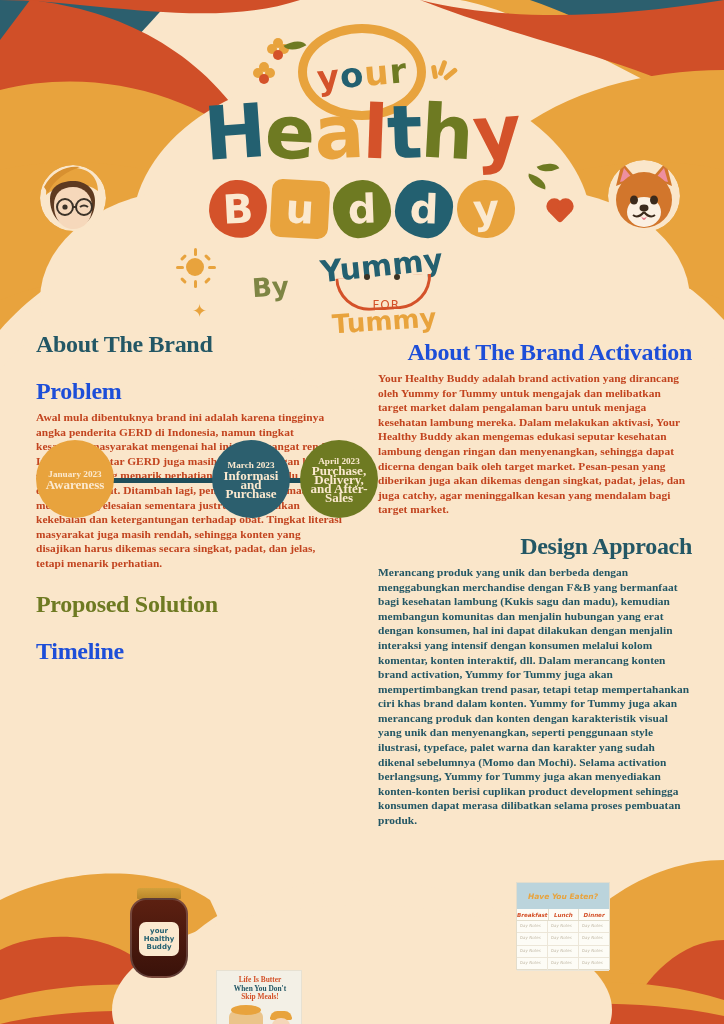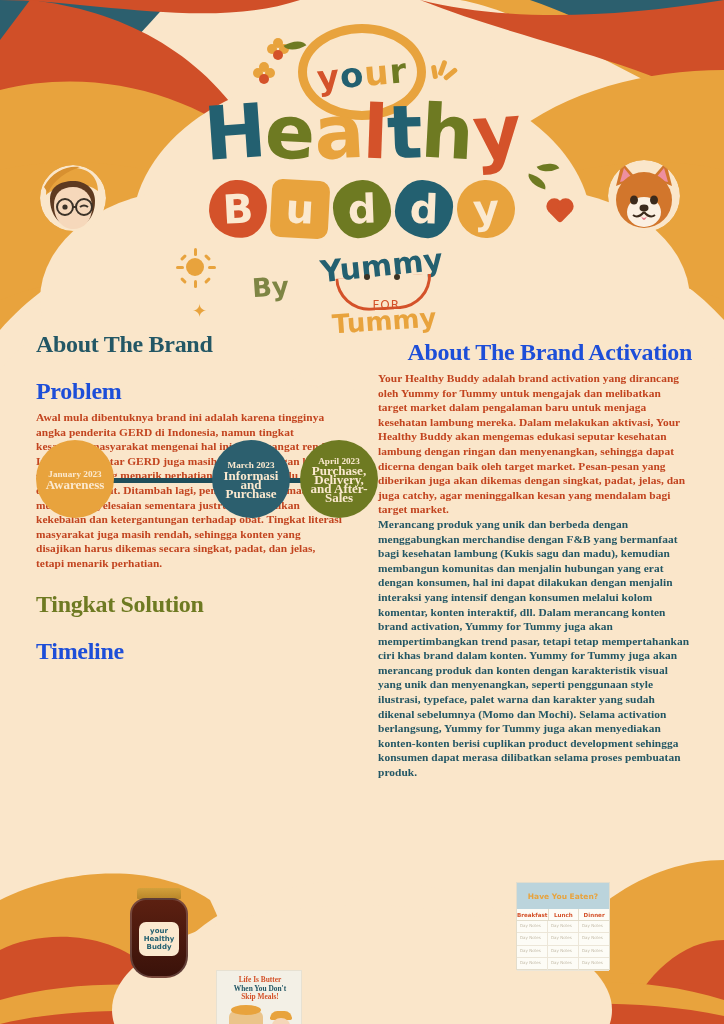--- a/index.html
+++ b/index.html
@@ -398,29 +398,30 @@
   </div>
 
   <div class="content">
 
     <div class="col-left">
       <h2 class="sec h-teal">About The Brand</h2>
 
       <h2 class="sec h-red gap-lg">Problem</h2>
       <p class="body t-red">Awal mula dibentuknya brand ini adalah karena tingginya angka penderita GERD di Indonesia, namun tingkat kesadaran masyarakat mengenai hal ini masih sangat rendah. Informasi seputar GERD juga masih dikemas dengan berat, sehingga kurang menarik perhatian dan tidak terlalu diingat oleh masyarakat. Ditambah lagi, penggunaan obat maag yang menjadi penyelesaian sementara justru menimbulkan kekebalan dan ketergantungan terhadap obat. Tingkat literasi masyarakat juga masih rendah, sehingga konten yang disajikan harus dikemas secara singkat, padat, dan jelas, tetapi menarik perhatian.</p>
 
-      <h2 class="sec h-olive gap-lg">Tingkat Solution</h2>
+      <h2 class="sec h-olive gap-lg">Proposed Solution</h2>
 
       <h2 class="sec h-red gap-lg">Timeline</h2>
     </div>
 
     <div class="col-right">
       <h2 class="sec h-red sec-right">About The Brand Activation</h2>
       <p class="body t-red t-right">Your Healthy Buddy adalah brand activation yang dirancang oleh Yummy for Tummy untuk mengajak dan melibatkan target market dalam pengalaman baru untuk menjaga kesehatan lambung mereka. Dalam melakukan aktivasi, Your Healthy Buddy akan mengemas edukasi seputar kesehatan lambung dengan ringan dan menyenangkan, sehingga dapat dicerna dengan baik oleh target market. Pesan-pesan yang diberikan juga akan dikemas dengan singkat, padat, jelas, dan juga catchy, agar meninggalkan kesan yang mendalam bagi target market.</p>
 
+      <h2 class="sec h-teal sec-right gap-md">Design Approach</h2>
       <p class="body t-teal t-right">Merancang produk yang unik dan berbeda dengan menggabungkan merchandise dengan F&amp;B yang bermanfaat bagi kesehatan lambung (Kukis sagu dan madu), kemudian membangun komunitas dan menjalin hubungan yang erat dengan konsumen, hal ini dapat dilakukan dengan menjalin interaksi yang intensif dengan konsumen melalui kolom komentar, konten interaktif, dll. Dalam merancang konten brand activation, Yummy for Tummy juga akan mempertimbangkan trend pasar, tetapi tetap mempertahankan ciri khas brand dalam konten. Yummy for Tummy juga akan merancang produk dan konten dengan karakteristik visual yang unik dan menyenangkan, seperti penggunaan style ilustrasi, typeface, palet warna dan karakter yang sudah dikenal sebelumnya (Momo dan Mochi). Selama activation berlangsung, Yummy for Tummy juga akan menyediakan konten-konten berisi cuplikan product development sehingga konsumen dapat merasa dilibatkan selama proses pembuatan produk.</p>
     </div>
   </div>
 
   <div class="timeline">
     <div class="tl-line"></div>
 
     <div class="tl-node n1">
       <span class="m">January 2023</span>
       <span class="d">Awareness</span>
@@ -454,21 +455,21 @@
       <div class="pc-art">
         <span class="stack"></span>
         <span class="kid">
           <span class="hat"></span>
             <span class="face"></span>
         </span>
       </div>
 
     </div>
 
-    <div class="prod tracker" style="left:516px;top:6px;">
+    <div class="prod tracker" style="left:516px;top:6px;font-style:italic;">
       <div class="tr-head">Have You Eaten?</div>
       <div class="tr-cols">
         <div>Breakfast</div>
         <div>Lunch</div>
         <div>Dinner</div>
       </div>
       <div class="tr-row">
         <div>Day Notes</div>
         <div>Day Notes</div>
         <div>Day Notes</div>

